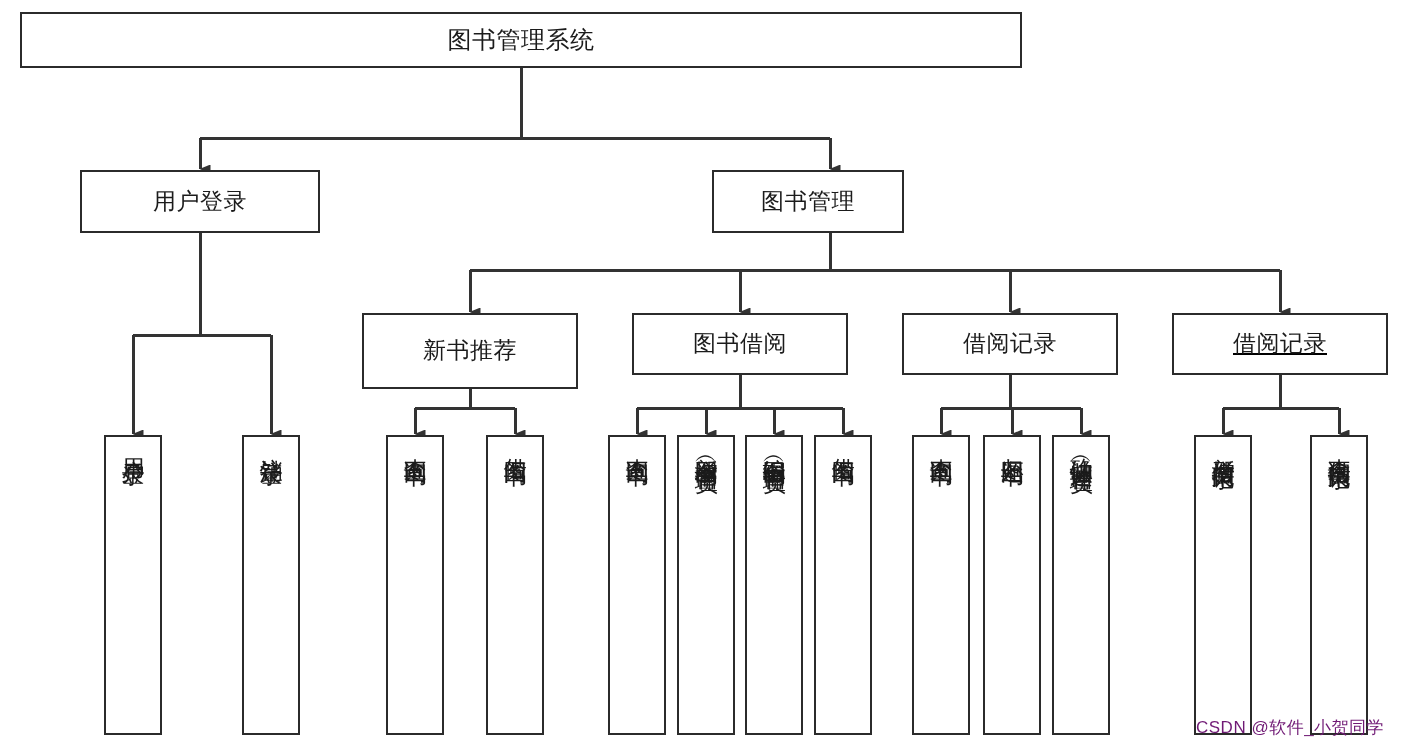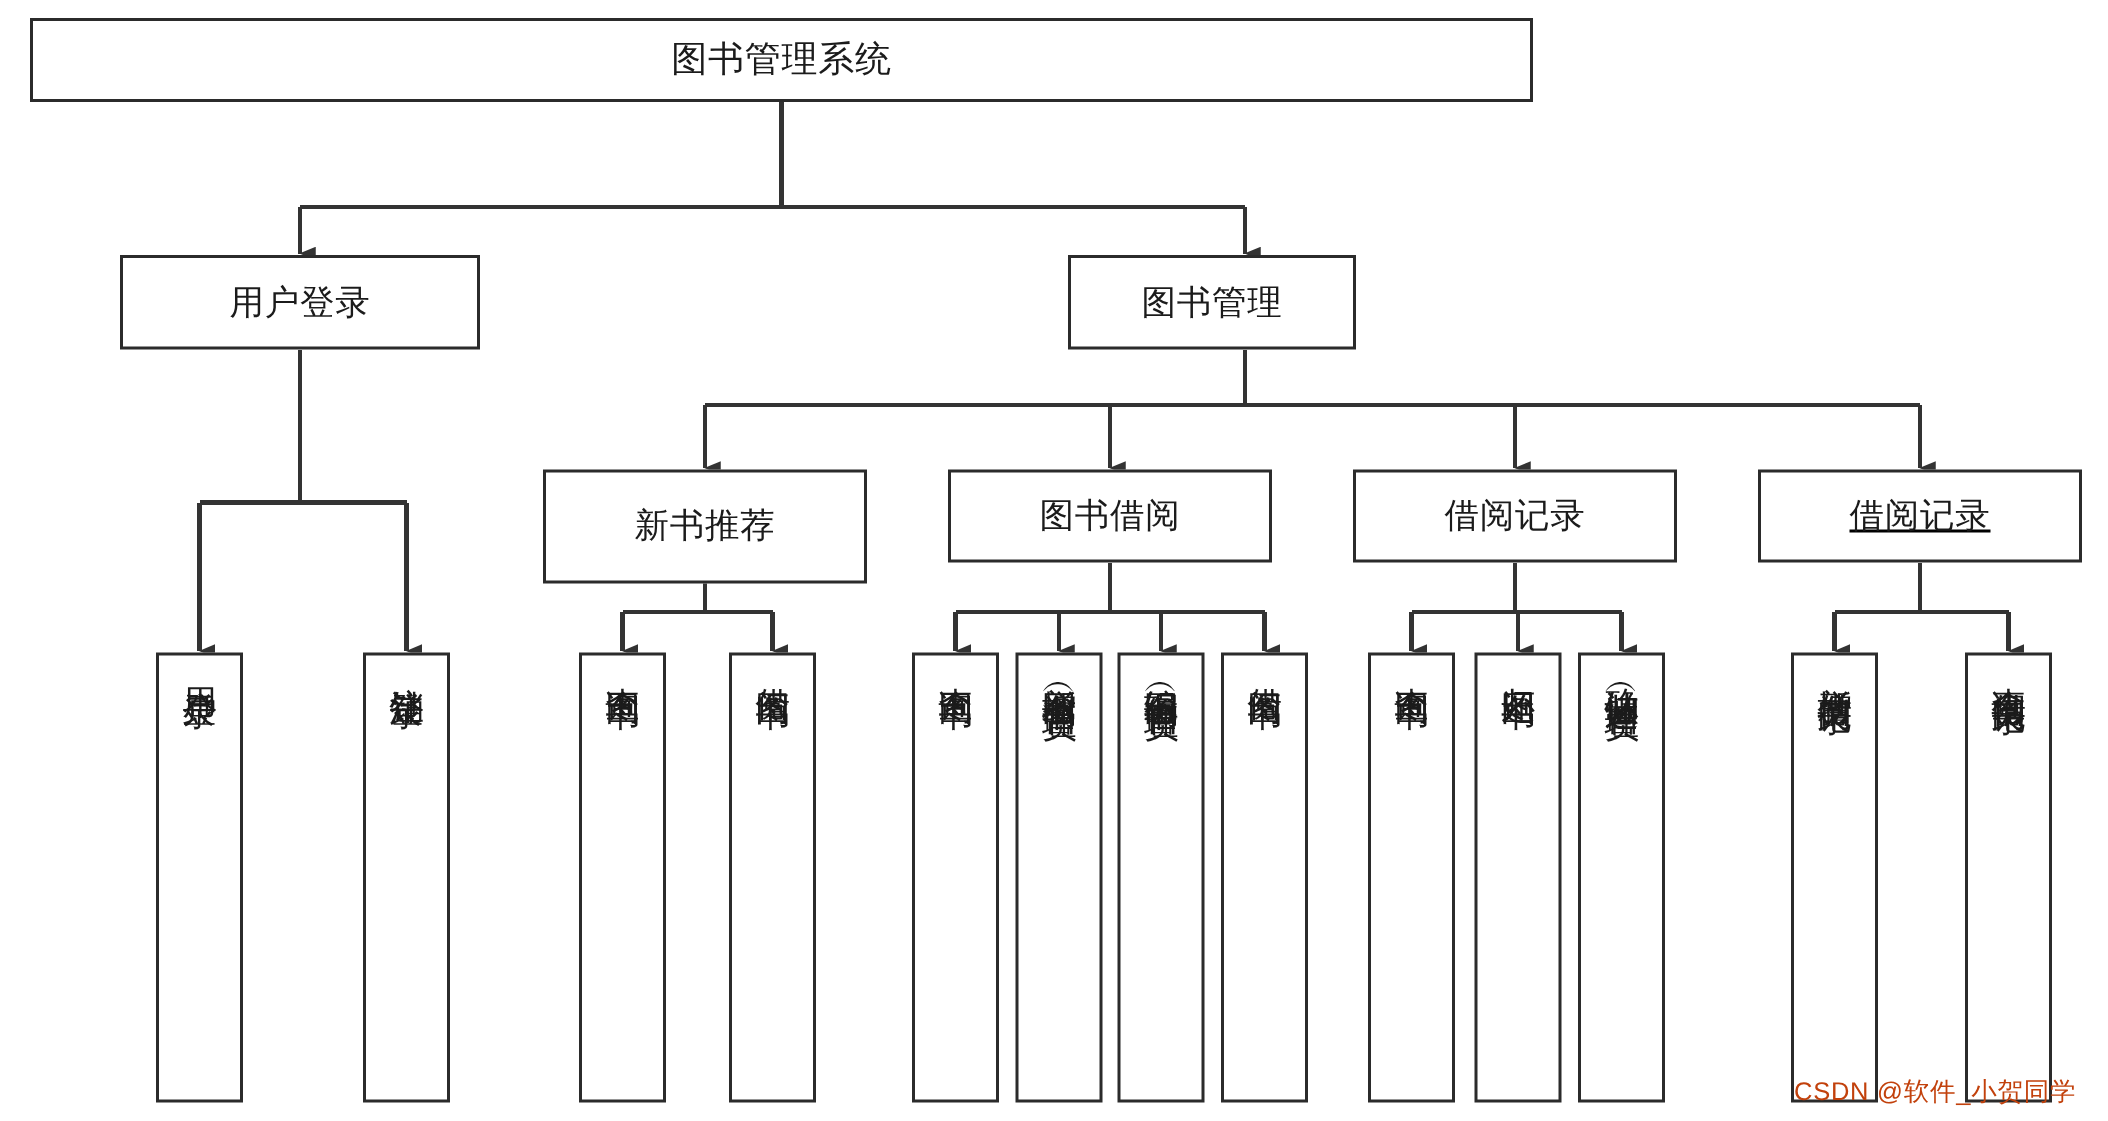--- a/index.html
+++ b/index.html
@@ -170,14 +170,14 @@
         <span class="label" style="color: rgb(27, 27, 27);">确认归还（管理员）</span>
       </div>
       <div class="node vertical" style="left: 1194px; top: 435px; width: 58px; height: 300px; border-color: rgb(43, 43, 43); background: rgb(255, 255, 255);">
         <span class="label" style="color: rgb(27, 27, 27);">新增借阅记录</span>
       </div>
       <div class="node vertical" style="left: 1310px; top: 435px; width: 58px; height: 300px; border-color: rgb(43, 43, 43); background: rgb(255, 255, 255);">
         <span class="label" style="color: rgb(27, 27, 27);">查询借阅记录</span>
       </div>
     </div>
 
-  <div id="watermark" style="left: 1196px; top: 716px; color: #c2410c;">CSDN @软件_小贺同学</div>
+  <div id="watermark" style="left: 1196px; top: 716px; color: #701a75;">CSDN @软件_小贺同学</div>
 </div>
 
 </body></html>

